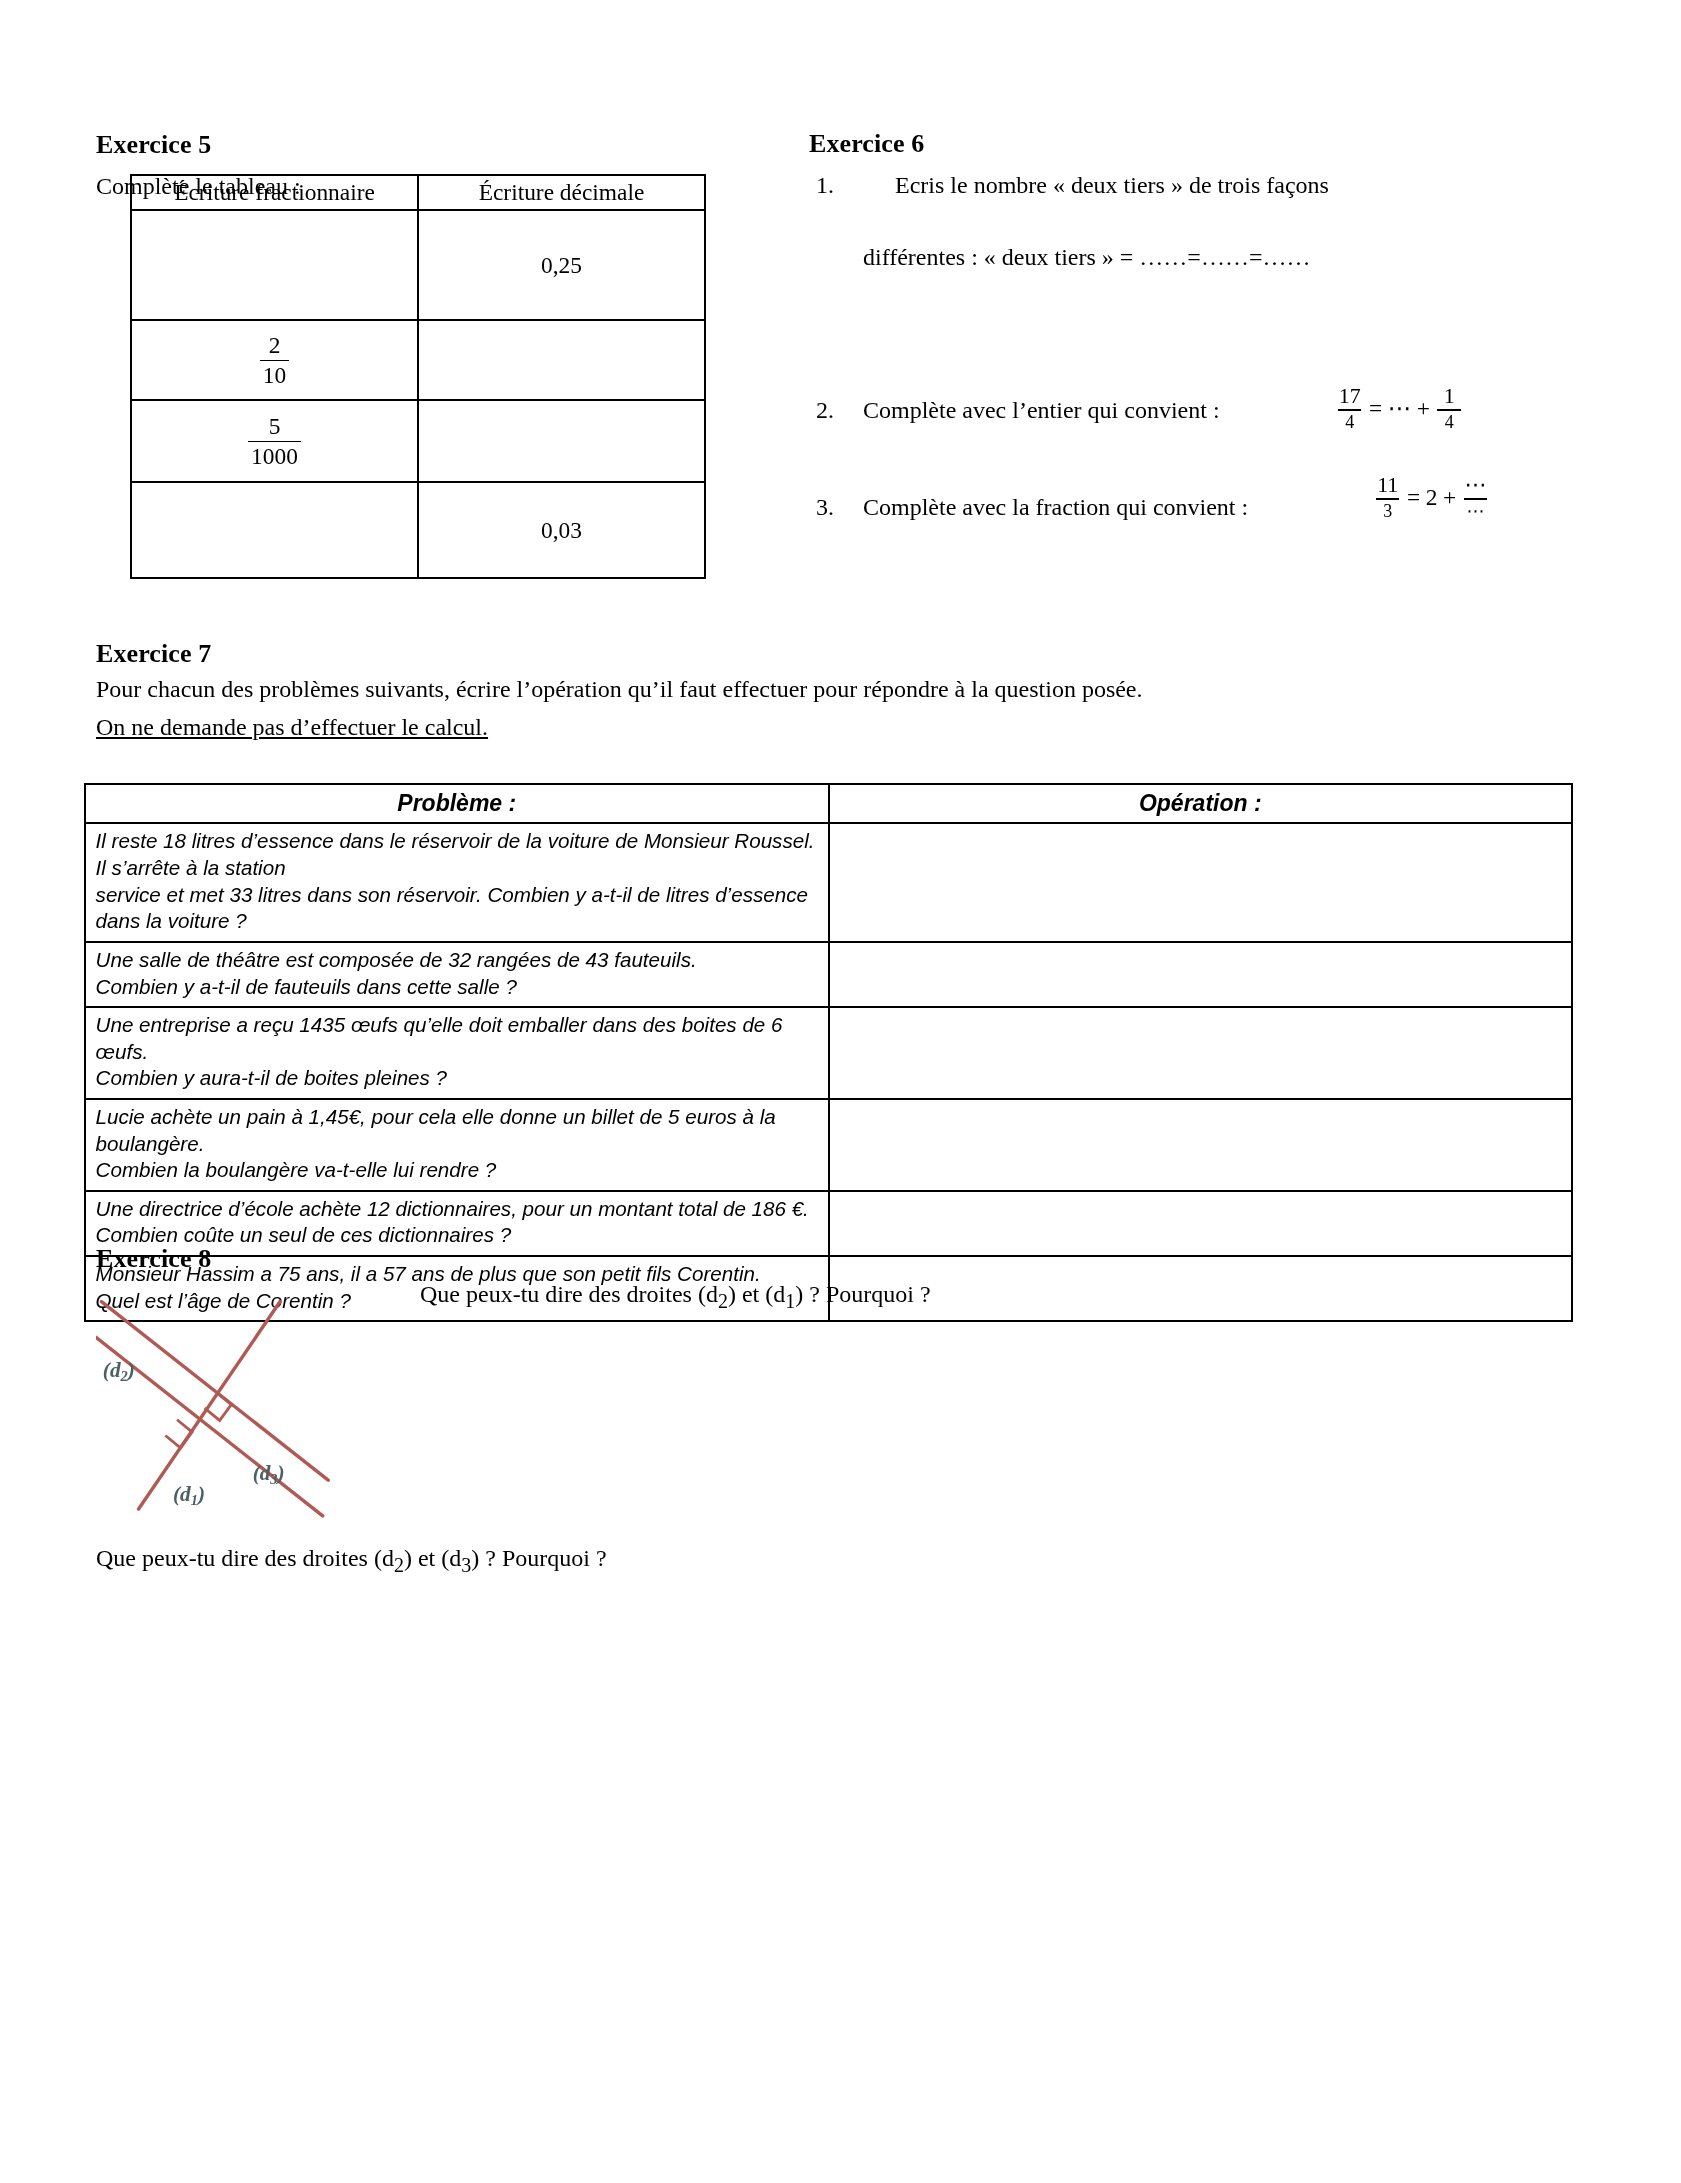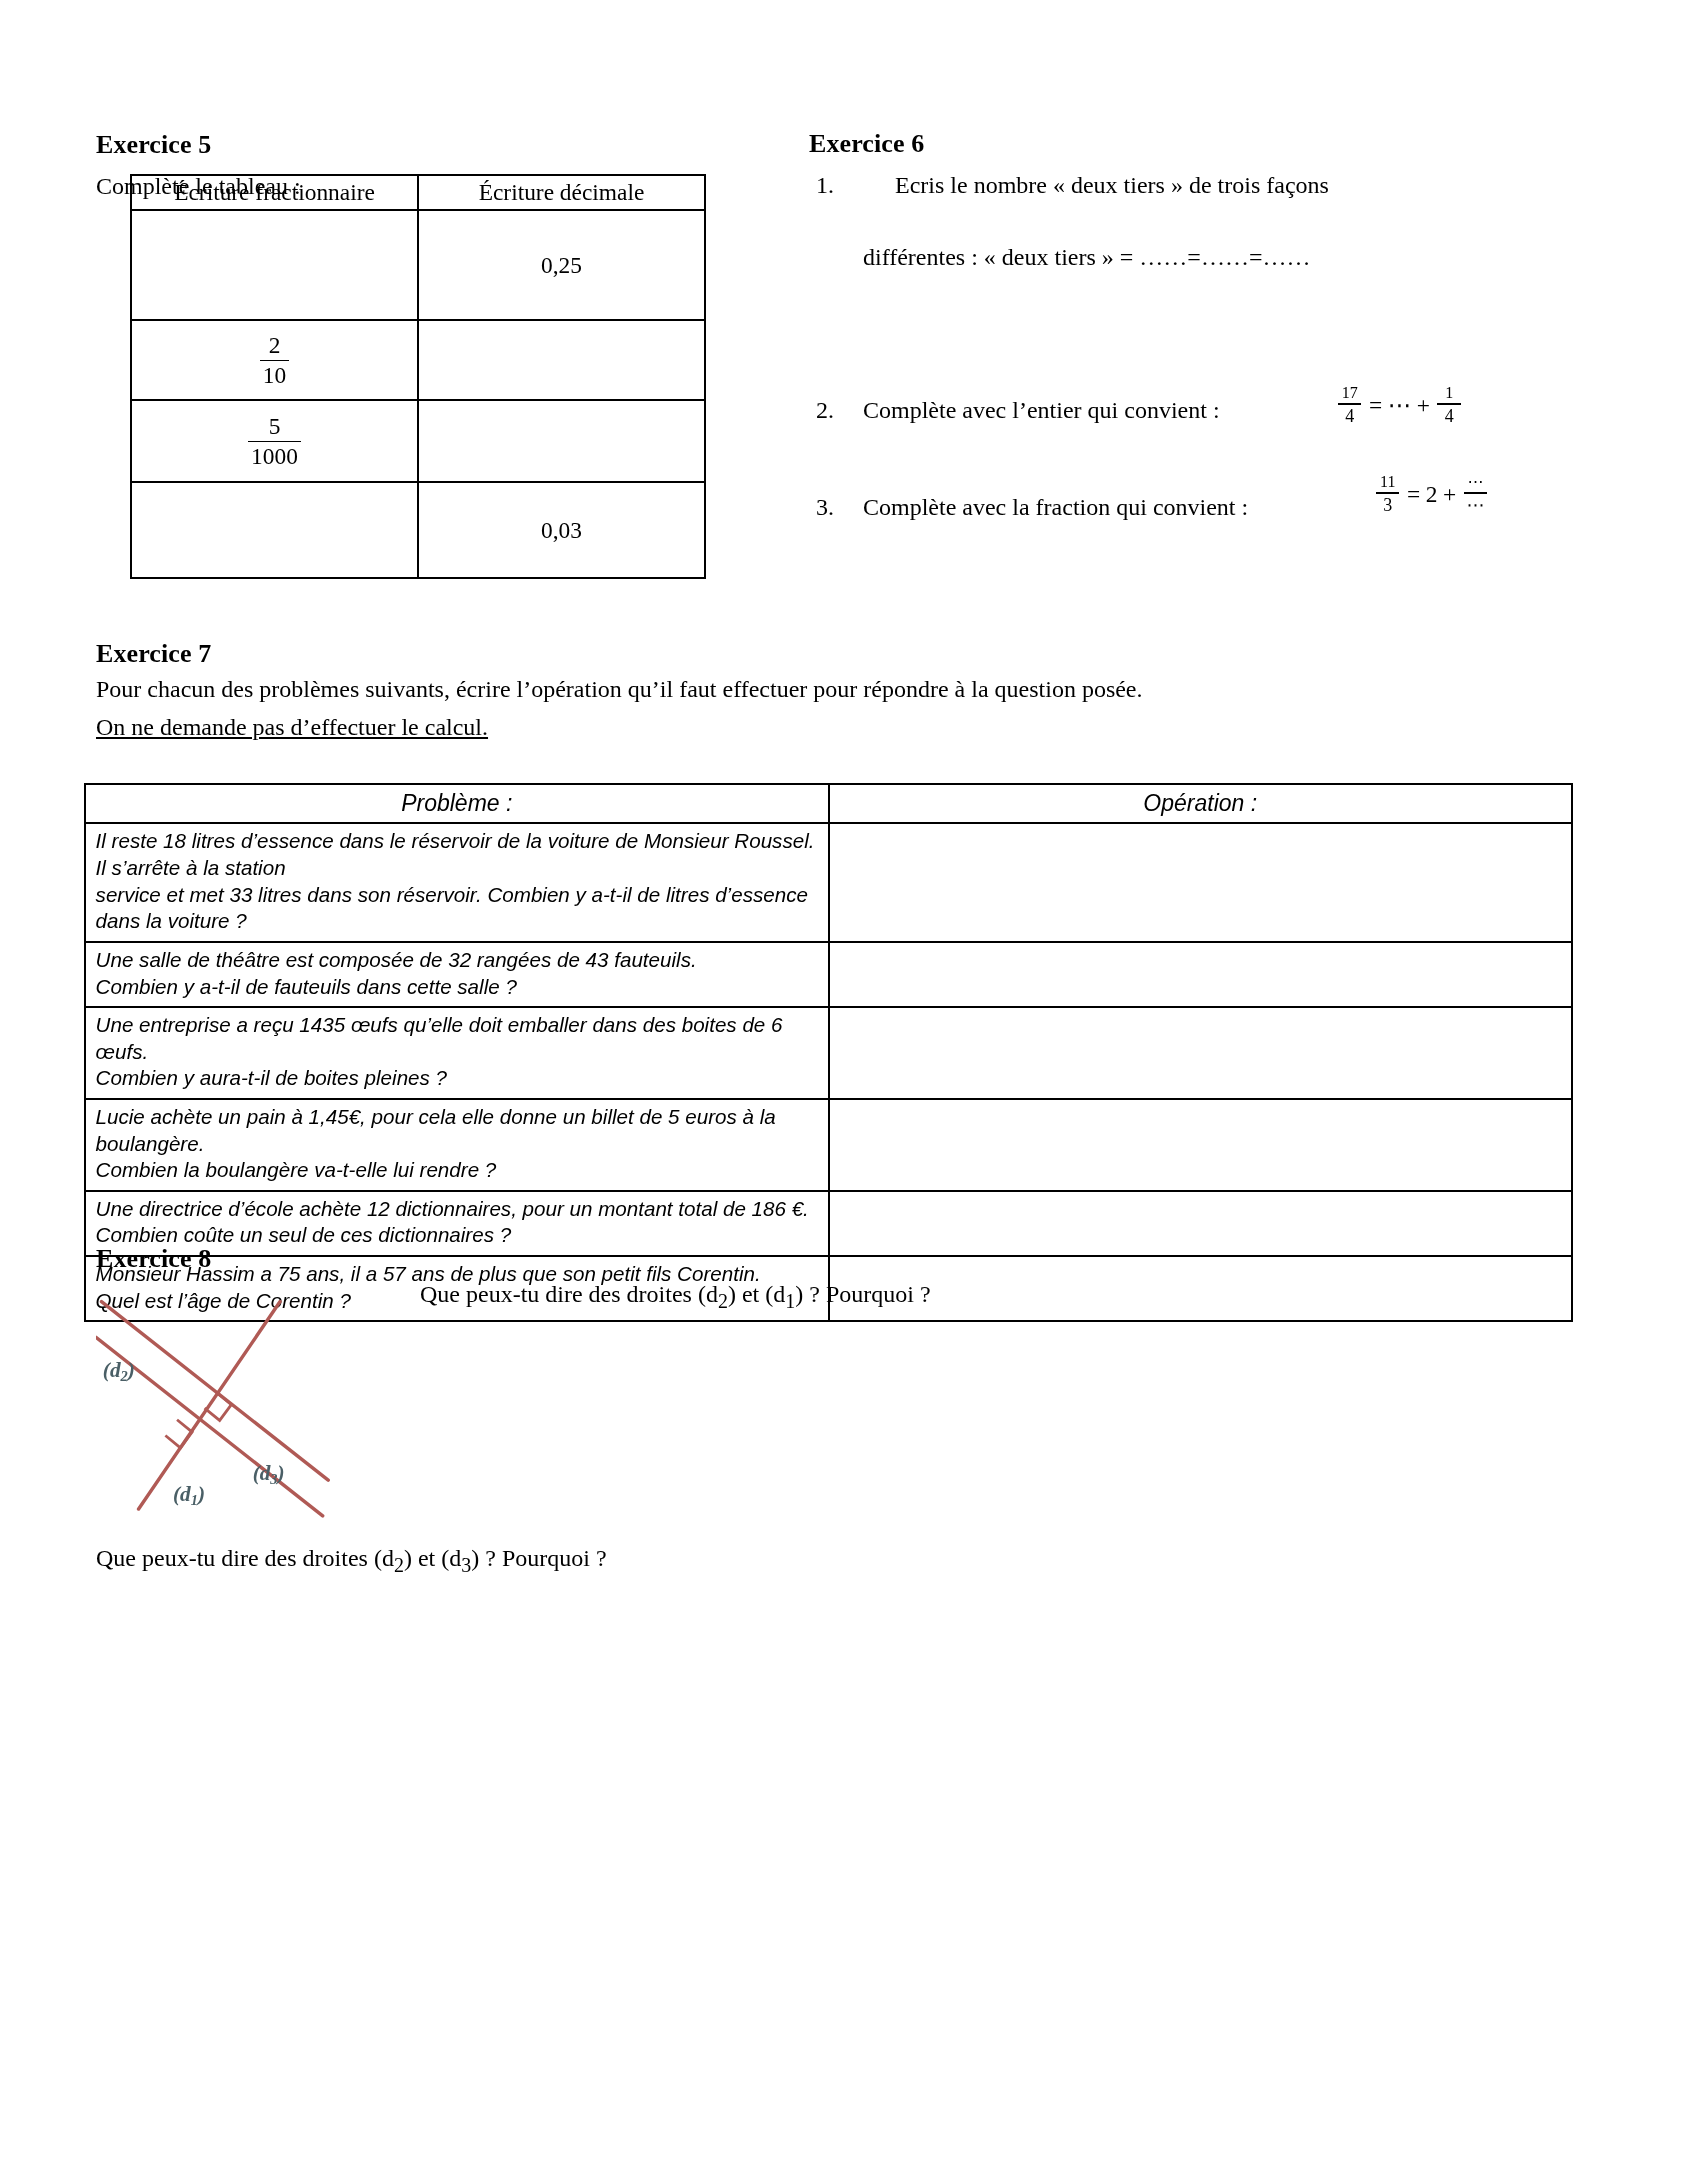--- a/index.html
+++ b/index.html
@@ -79,21 +79,21 @@
   .mfrac {
     display: inline-flex;
     flex-direction: column;
     align-items: center;
     justify-content: center;
     vertical-align: middle;
     font-family: "Liberation Serif", "DejaVu Serif", serif;
     line-height: 1;
     margin: 0 2.1px;
   }
-  .mfrac .mn { font-size: 16px; padding-bottom: 2.1px; text-align: center; }
+  .mfrac .mn { font-size: 22px; padding-bottom: 2.1px; text-align: center; }
   .mfrac .mbar { width: 100%; min-width: 23.4px; border-top: 2.1px solid #000; }
   .mfrac .md { font-size: 18px; padding-top: 2.1px; }
   .mrow {
     display: inline-flex;
     align-items: center;
     gap: 5.5px;
     font-size: 23.4px;
     vertical-align: middle;
   }
 
@@ -105,21 +105,21 @@
     width: 1489px;
   }
   #ex7-table td, #ex7-table th {
     border: 2.1px solid #000;
     padding: 0;
   }
   #ex7-table th {
     text-align: center;
     font-family: "Liberation Sans", "DejaVu Sans", sans-serif;
     font-style: italic;
-    font-weight: normal;
+    font-weight: bold;
     font-size: 23px;
     height: 37px;
   }
   #ex7-table td.prob {
     width: 1255px;
     padding: 4.1px 6.9px 5.5px 9.6px;
     font-family: "Liberation Sans", "DejaVu Sans", sans-serif;
     font-style: italic;
     font-size: 20.6px;
     line-height: 1.30;

